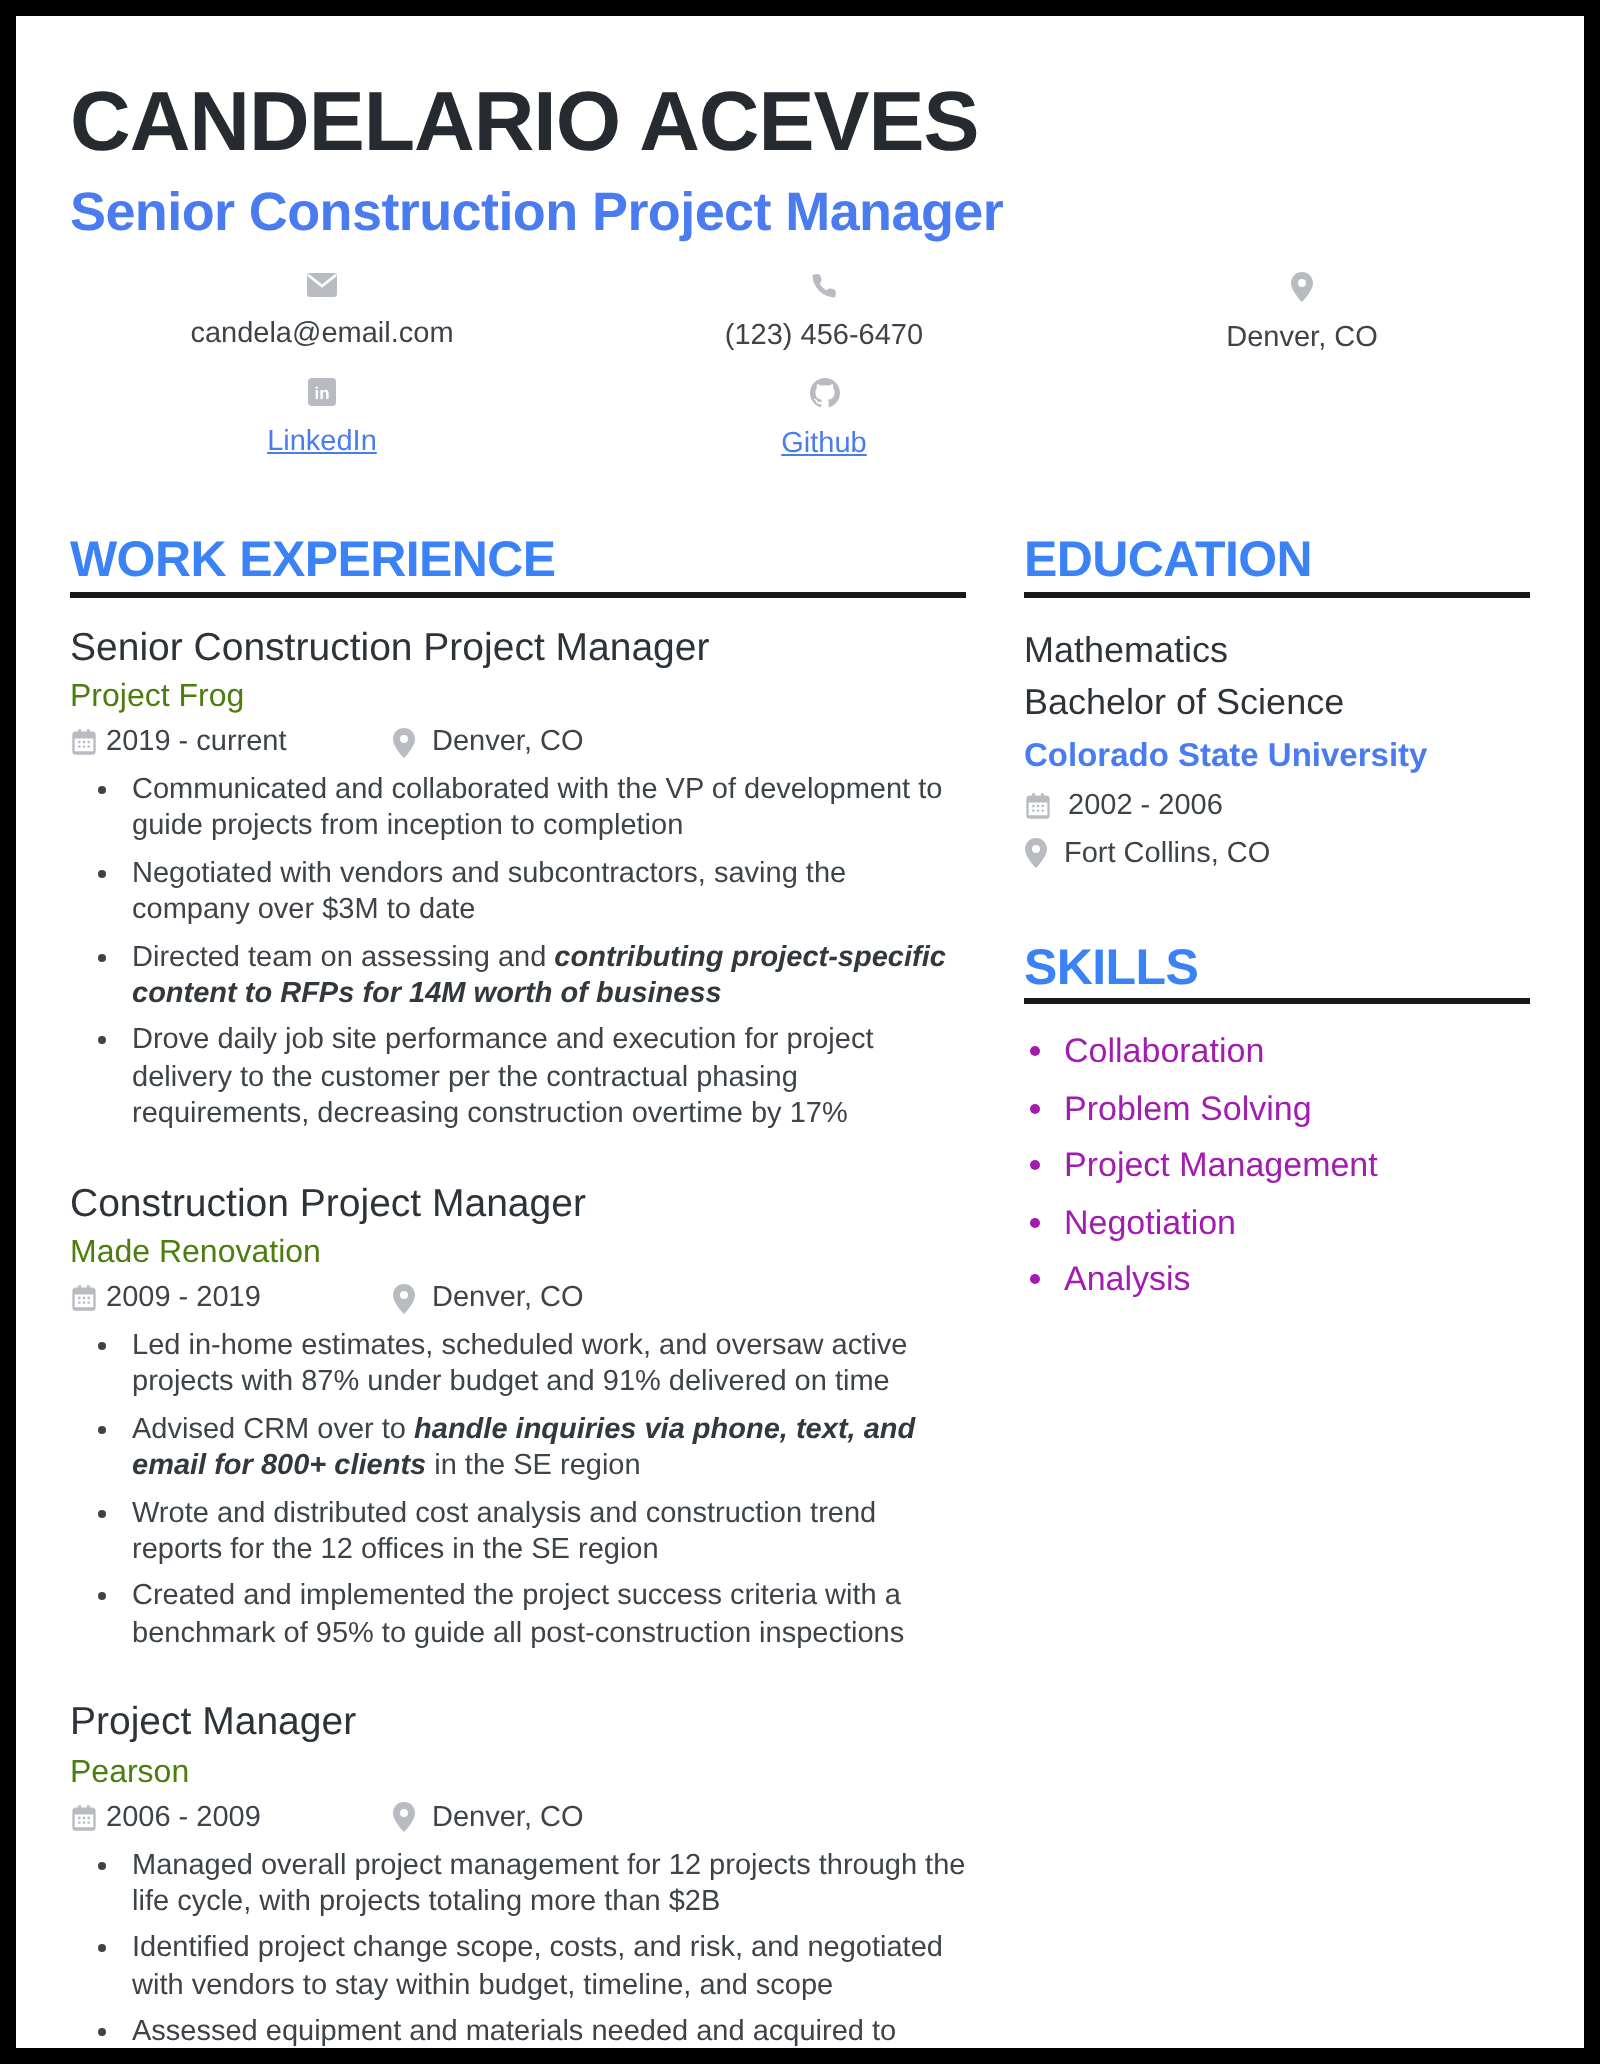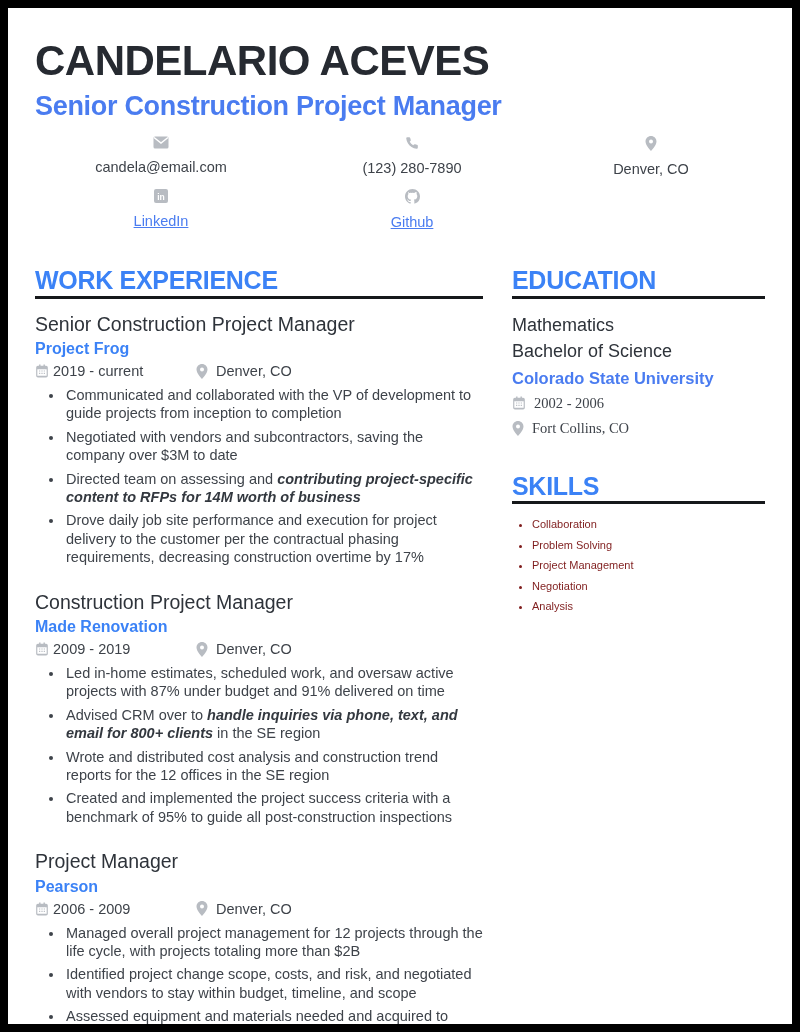--- a/index.html
+++ b/index.html
@@ -47,39 +47,39 @@
     font-size: 25px; font-weight: 800; letter-spacing: -0.3px;
     color: #3b82f6; line-height: 1.1;
     padding-bottom: 1px;
     border-bottom: 3.5px solid #16181b;
     margin-bottom: 13px;
   }
 
   
   .job { margin-bottom: 23px; }
   .job-title { font-size: 19.5px; color: #2e333a; line-height: 1.3; }
-  .company { font-size: 16px; font-weight: 700; color: #3b82f6; margin-top: 3px; }
+  .company { font-size: 16px; font-weight: 400; color: #4d7c0f; margin-top: 3px; }
   .meta { display: flex; align-items: center; margin-top: 5px; font-size: 14.5px; color: #3e434a; }
   .meta-date { display: flex; align-items: center; gap: 4px; width: 161px; }
   .meta-loc  { display: flex; align-items: center; gap: 8px; }
   ul.bullets { margin-top: 7px; padding-left: 29px; list-style: disc; }
   ul.bullets li {
     font-size: 14.5px; line-height: 1.27; color: #3e434a;
     margin-bottom: 5px; padding-left: 2px;
   }
   ul.bullets li::marker { color: #3e434a; font-size: 13px; }
   .em { font-style: italic; font-weight: 700; color: #33383f; }
 
   
   .degree-line { font-size: 18px; color: #2e333a; line-height: 1.45; }
   .school { display: inline-block; font-size: 16.5px; font-weight: 700; color: #4a7cf0; margin: 5px 0 7px; }
-  .edu-meta { display: flex; align-items: center; gap: 8px; font-size: 14.5px; color: #3e434a; margin-bottom: 8px; font-family: Liberation Serif, serif; }
+  .edu-meta { display: flex; align-items: center; gap: 8px; font-size: 14.5px; color: #3e434a; margin-bottom: 8px; }
   .skills-block { margin-top: 36px; }
   ul.skills { padding-left: 20px; list-style: disc; }
-  ul.skills li { font-size: 11px; color: #7f1d1d; line-height: 1.32; margin-bottom: 6px; }
+  ul.skills li { font-size: 17px; color: #a21caf; line-height: 1.32; margin-bottom: 6px; }
 </style>
 </head>
 <body>
 
 <div class="page">
 
   <header>
     <h1 class="name">CANDELARIO ACEVES</h1>
     <h2 class="job-headline">Senior Construction Project Manager</h2>
 
@@ -92,21 +92,21 @@
             </svg>
         </span>
         <span>candela@email.com</span>
       </div>
       <div class="c-item">
         <span class="icon">
           <svg width="14" height="14" viewBox="0 0 24 24">
               <path fill="#b8bcc2" d="M22 16.92v3a2 2 0 0 1-2.18 2 19.79 19.79 0 0 1-8.63-3.07 19.5 19.5 0 0 1-6-6A19.79 19.79 0 0 1 2.12 4.18 2 2 0 0 1 4.11 2h3a2 2 0 0 1 2 1.72 12.84 12.84 0 0 0 .7 2.81 2 2 0 0 1-.45 2.11L8.09 9.91a16 16 0 0 0 6 6l1.27-1.27a2 2 0 0 1 2.11-.45 12.84 12.84 0 0 0 2.81.7A2 2 0 0 1 22 16.92z"></path>
             </svg>
         </span>
-        <span>(123) 280-7890</span>
+        <span>(123) 456-6470</span>
       </div>
       <div class="c-item">
         <span class="icon">
           <svg width="12" height="15" viewBox="0 0 24 30">
               <path fill="#b8bcc2" d="M12 0C5.9 0 1 4.9 1 11c0 8.2 11 19 11 19s11-10.8 11-19C23 4.9 18.1 0 12 0zm0 15a4 4 0 1 1 0-8 4 4 0 0 1 0 8z"></path>
             </svg>
         </span>
         <span>Denver, CO</span>
       </div>
       <div class="c-item">

